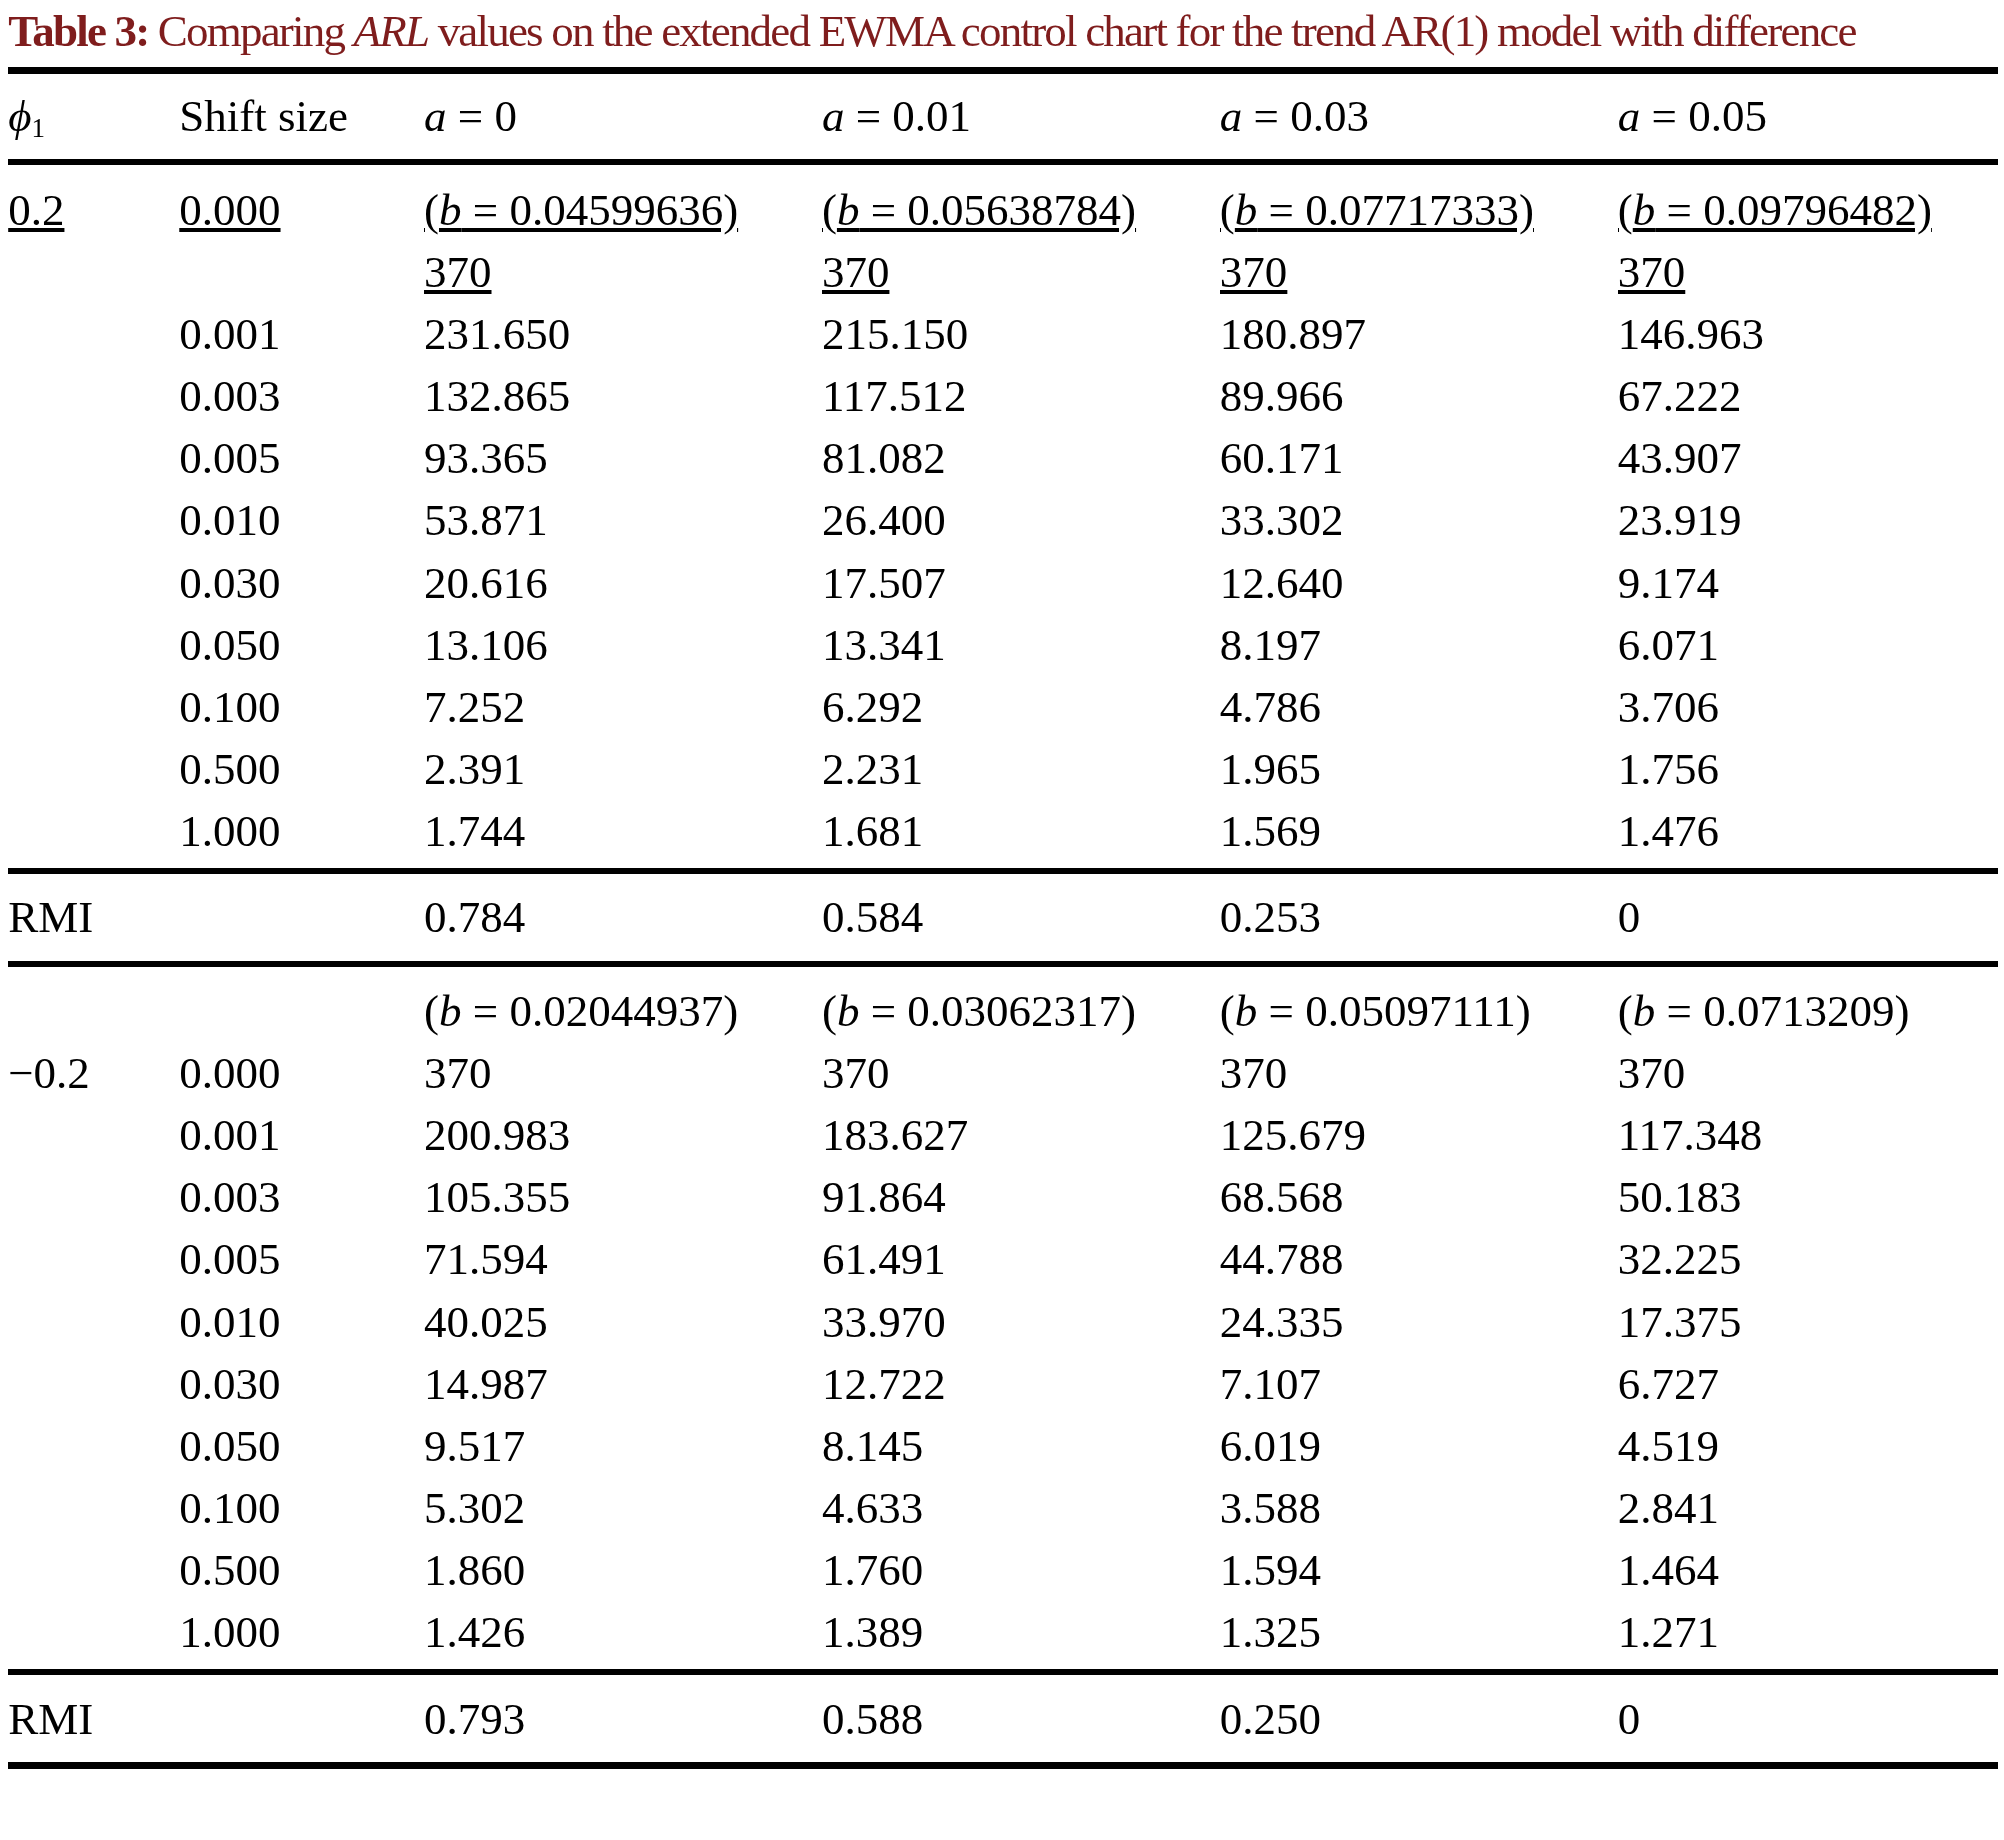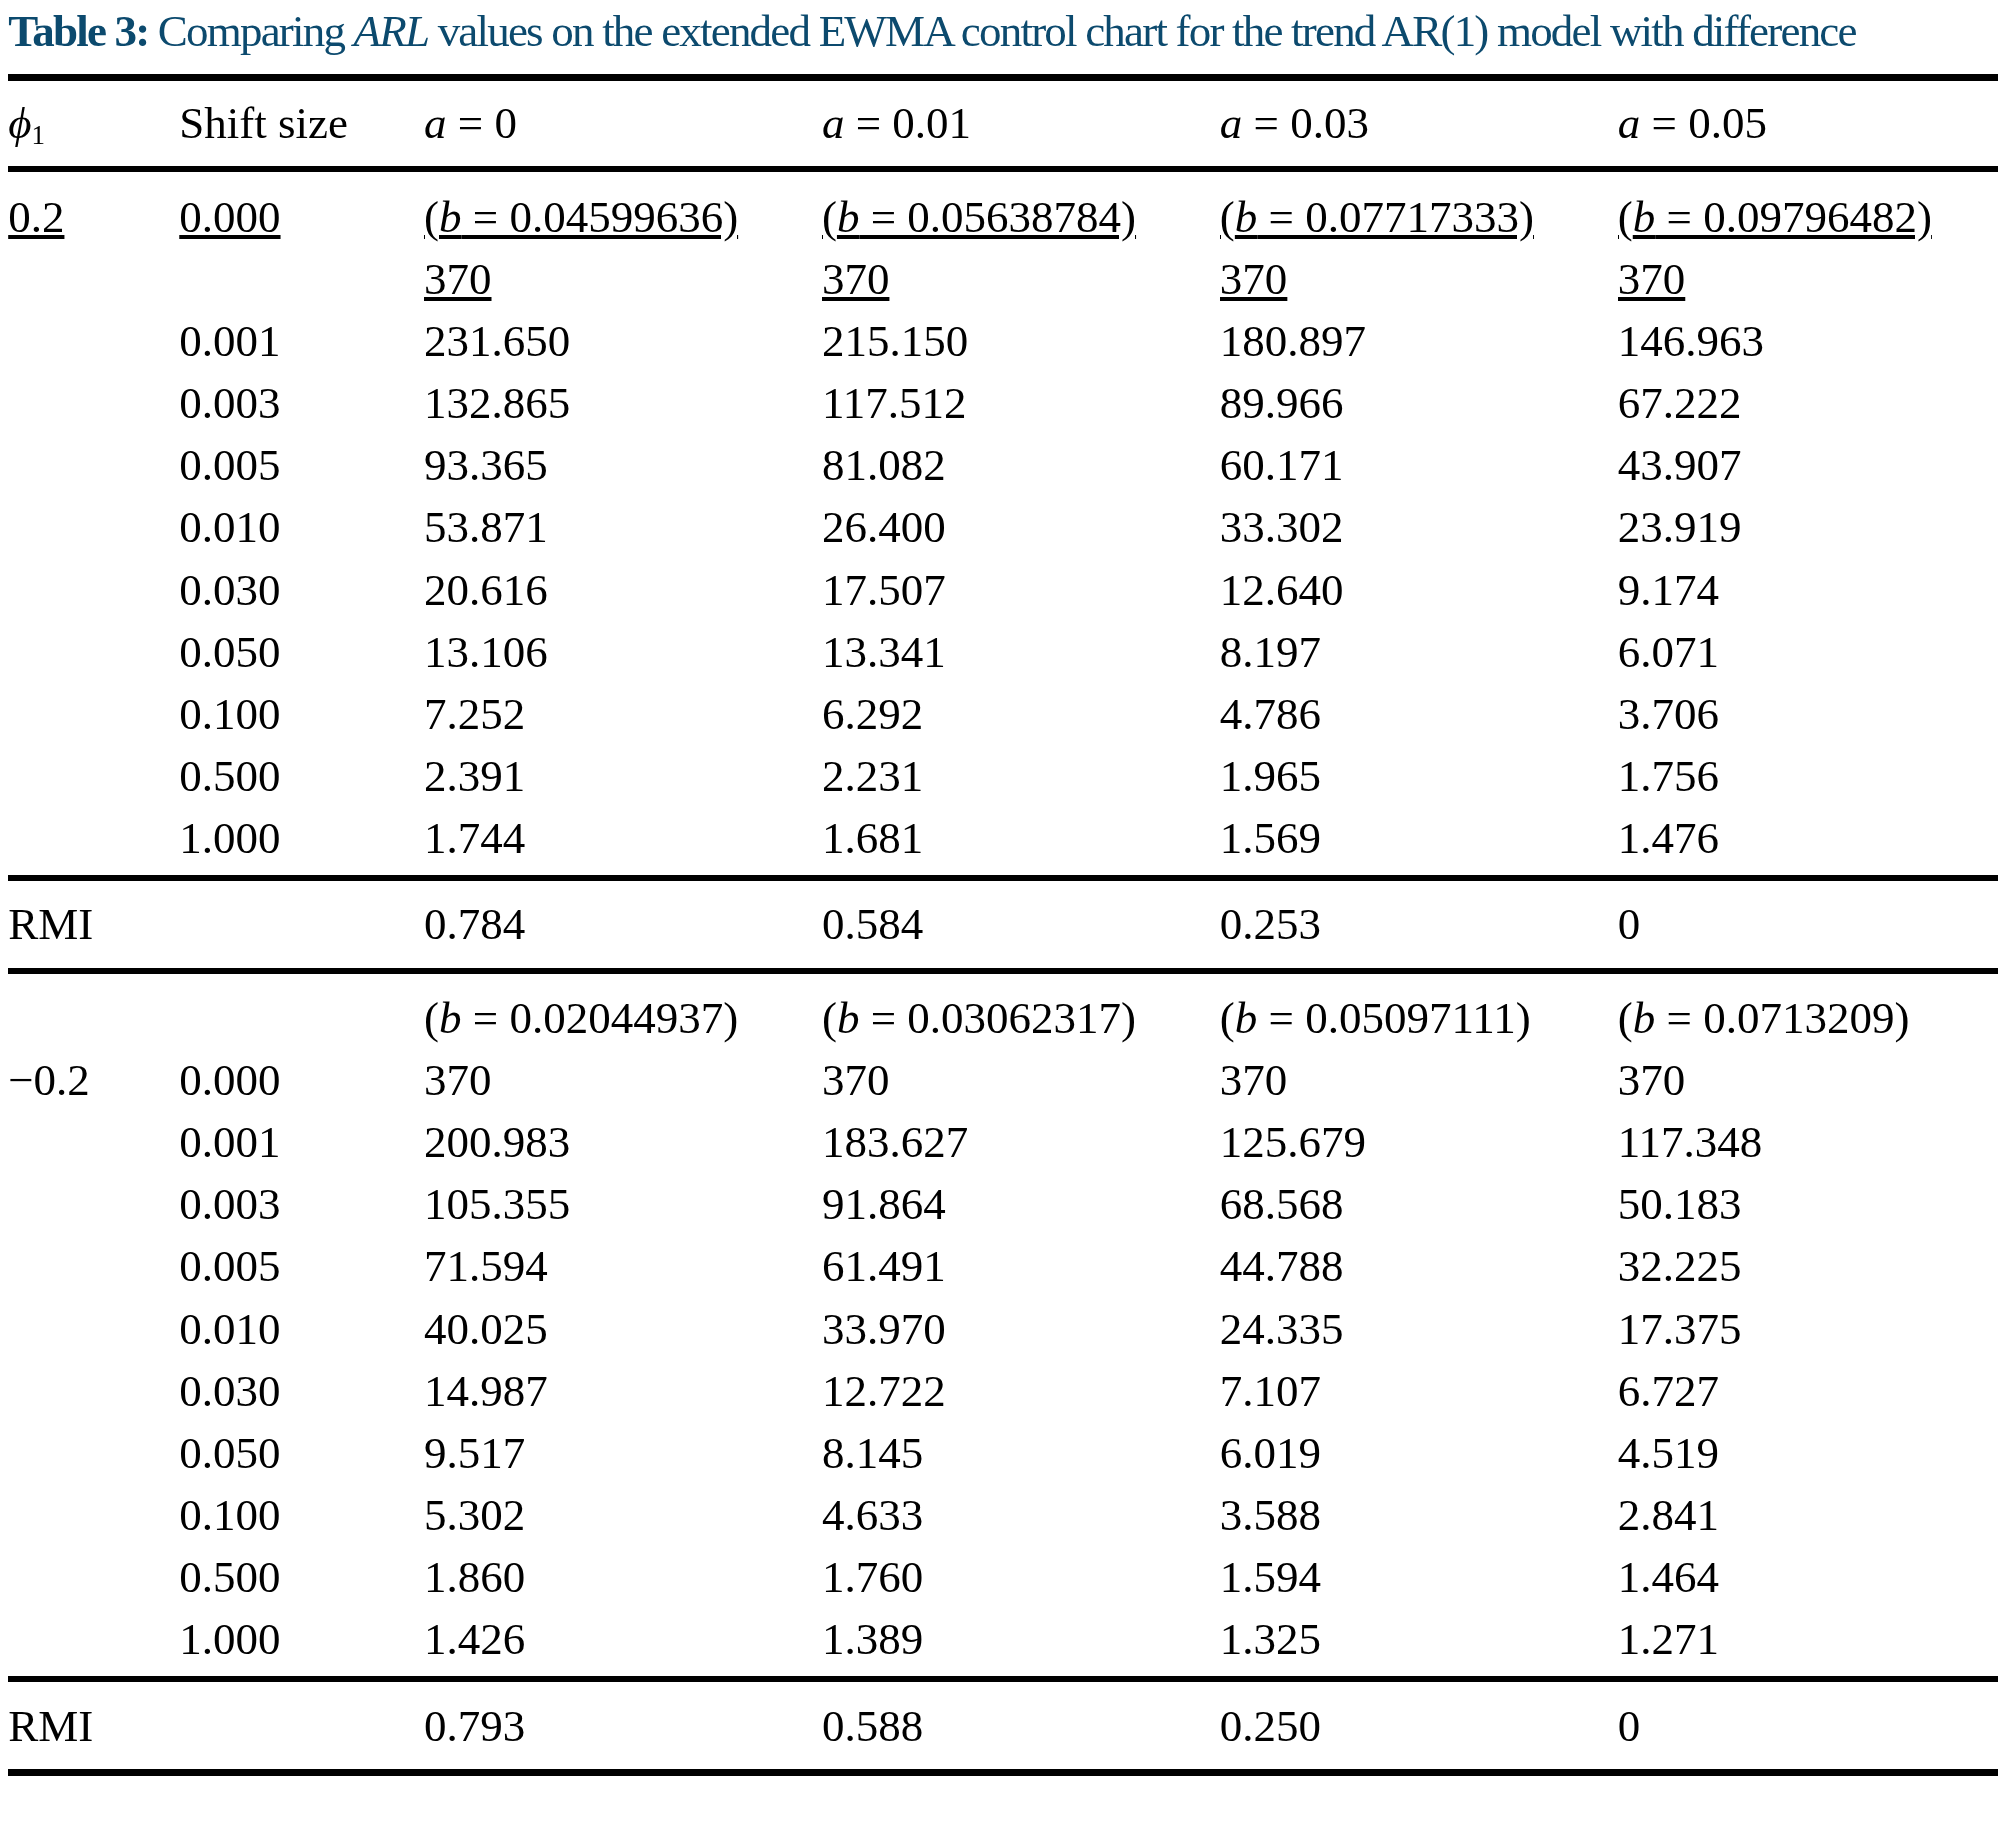--- a/index.html
+++ b/index.html
@@ -8,34 +8,34 @@
     width: 2005px;
     height: 1841px;
     padding: 4.1px 7.2px 0 8.2px;
     font-family: "Liberation Serif", "DejaVu Serif", serif;
     overflow: hidden;
   }
   .title {
     font-size: 45px;
     letter-spacing: -1.8px;
     line-height: 1.22;
-    color: #0c4a6e;
+    color: #7f1d1d;
   }
   .title .t-line { white-space: nowrap; }
   .title b { font-weight: bold; }
   i { font-style: italic; }
   sub { font-size: 0.6em; vertical-align: -0.22em; line-height: 0; }
 
   table.arl {
     width: 100%;
     border-collapse: collapse;
     table-layout: fixed;
     font-size: 45px;
     line-height: 1.38;
-    margin-top: 15px;
+    margin-top: 8px;
   }
   col.c1 { width: 8.6%; }
   col.c2 { width: 12.3%; }
   col.c3 { width: 20%; }
   col.c4 { width: 20%; }
   col.c5 { width: 20%; }
   col.c6 { width: 19.1%; }
   th, td {
     text-align: left;
     font-weight: normal;

